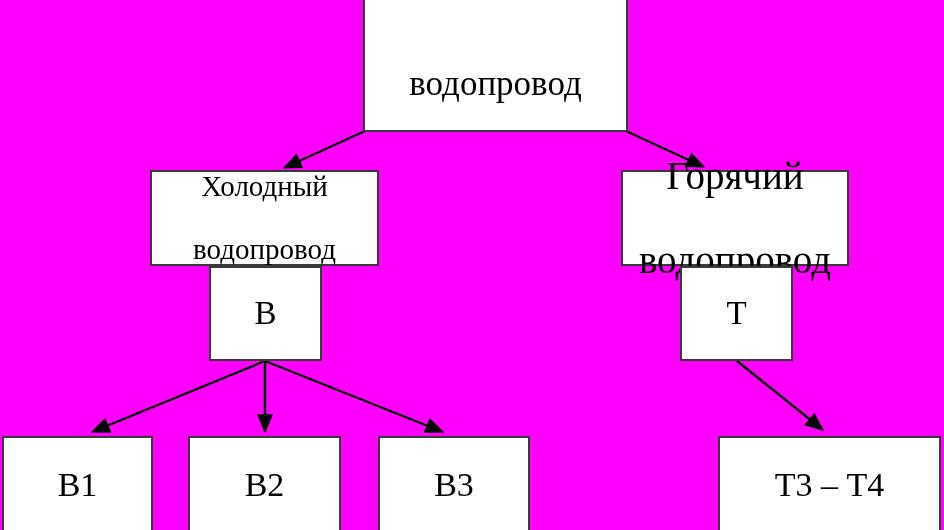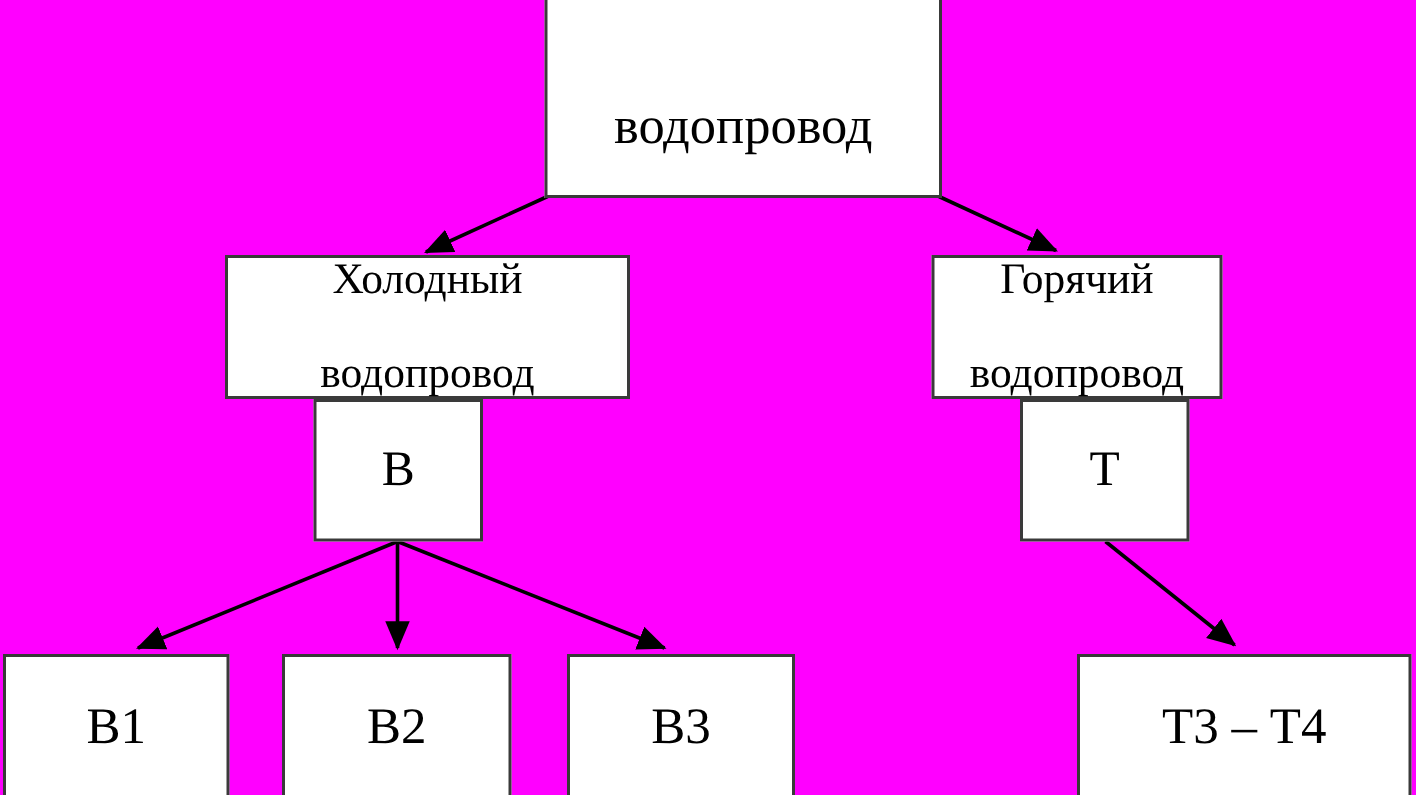--- a/index.html
+++ b/index.html
@@ -41,30 +41,30 @@
     left: 363px;
     top: -2px;
     width: 265px;
     height: 134px;
     font-size: 35px;
   }
   
   #node-cold {
     left: 150px;
     top: 170px;
-    width: 270px;
+    width: 229px;
     height: 96px;
     font-size: 29px;
   }
   #node-hot {
     left: 621px;
     top: 170px;
-    width: 194px;
+    width: 228px;
     height: 96px;
-    font-size: 29px;
+    font-size: 39px;
   }
   
   #node-v {
     left: 209px;
     top: 266px;
     width: 113px;
     height: 95px;
     font-size: 33px;
   }
   #node-t {

